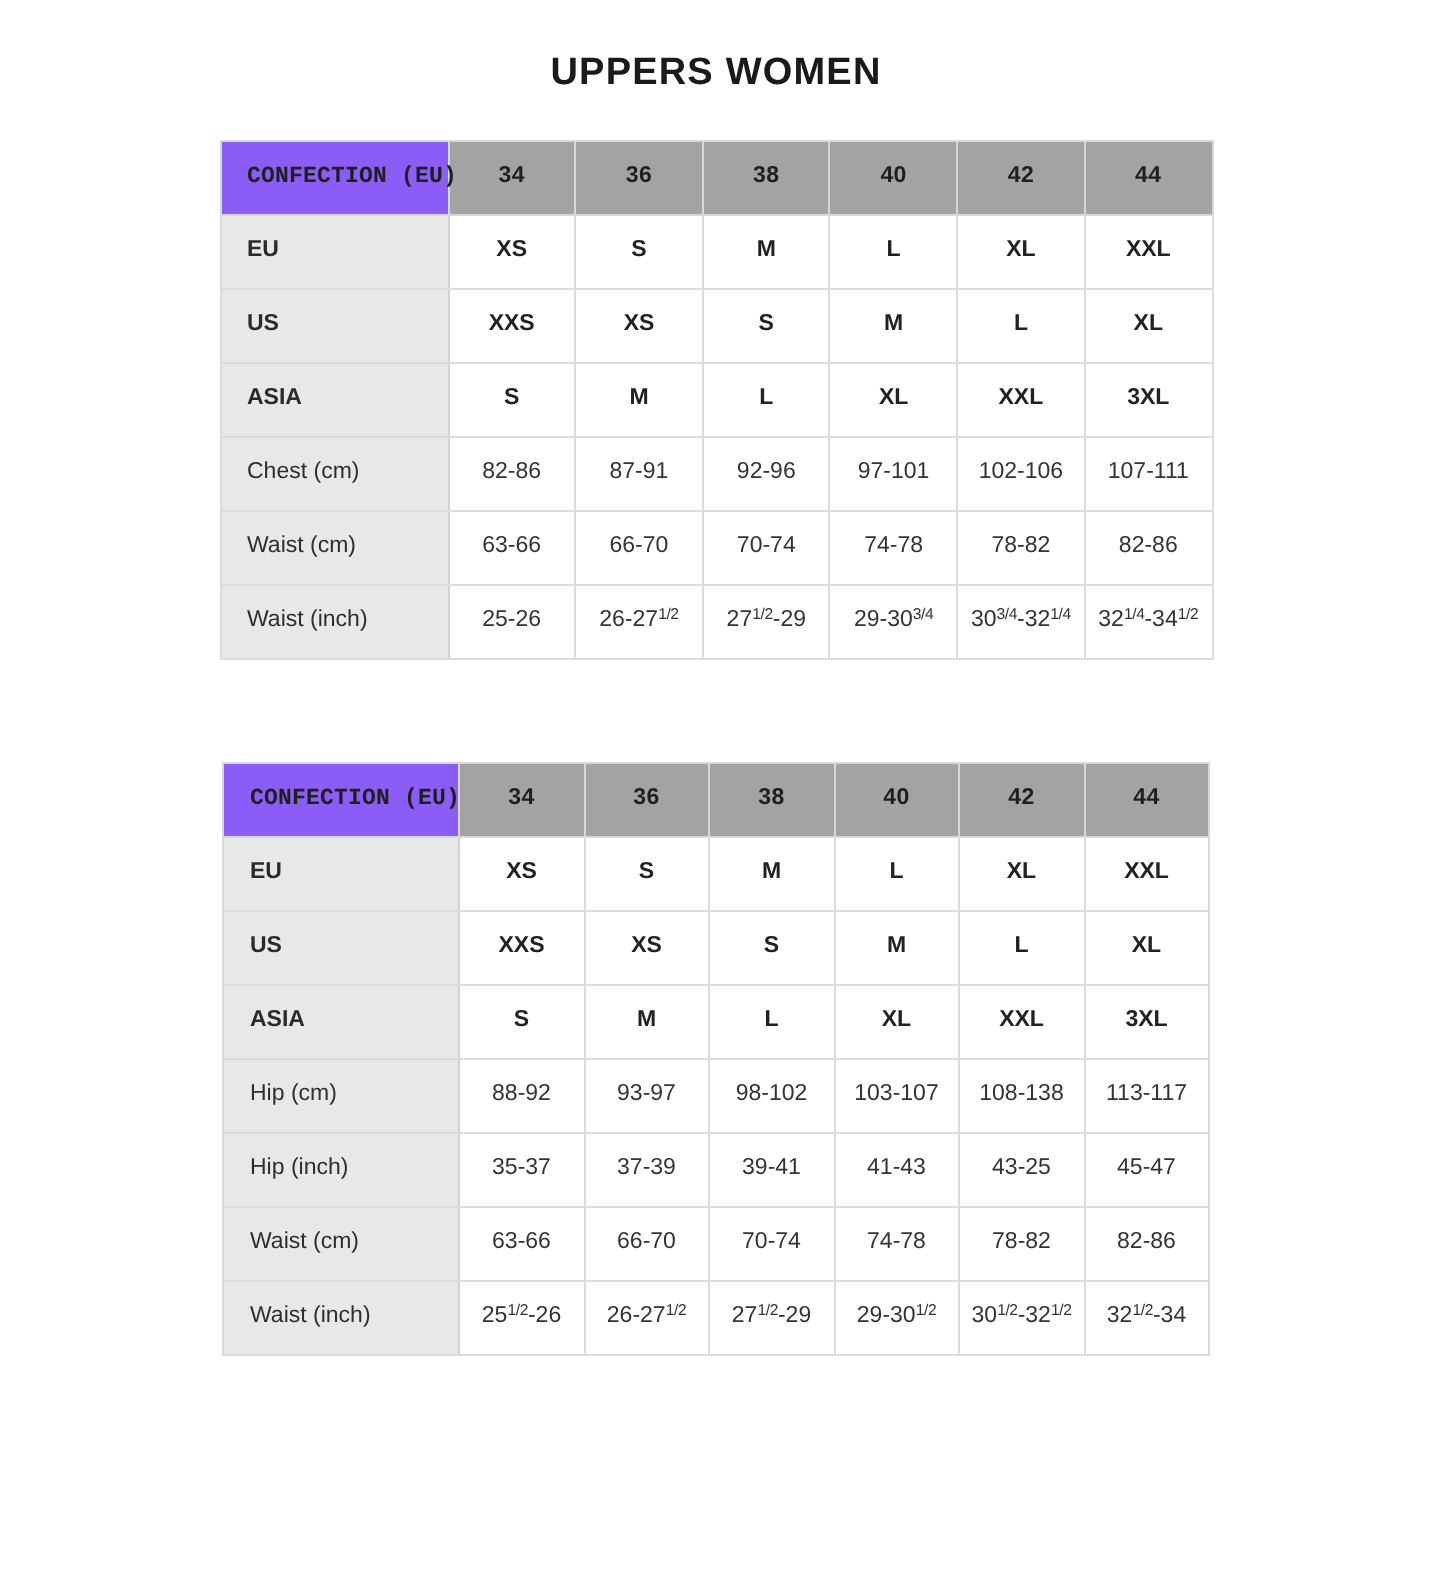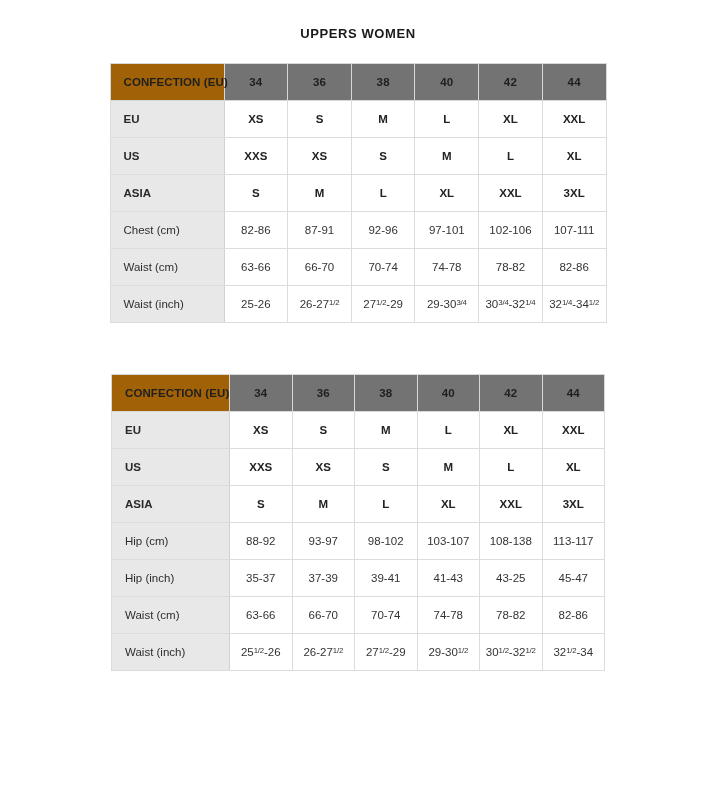--- a/index.html
+++ b/index.html
@@ -19,21 +19,21 @@
     background: #ffffff;
     overflow: hidden;
   }
 
   .chart-block { width: 100%; }
   #block-uppers  { padding-top: 27px; }
   #block-bottoms { padding-top: 51px; }
 
   .chart-title {
     text-align: center;
-    font-size: 13px;
+    font-size: 19px;
     font-weight: bold;
     letter-spacing: 0.6px;
     color: #1a1a1a;
     font-family: "Liberation Sans", sans-serif;
     margin: 0 0 22px 0;
     line-height: 1.1;
   }
 
   .table-wrap { display: flex; justify-content: center; }
 
@@ -64,30 +64,31 @@
     padding-left: 13px;
     background: #e8e8e8;
     border-right-color: #d2d2d2;
     color: #2a2a2a;
   }
   #table-uppers  col.c-label { width: 114px; }
   #table-bottoms col.c-label { width: 118px; }
 
   
   table.size-table tr.header-row td {
-    background: #737373;
+    background: #a3a3a3;
     font-weight: bold;
     color: #1f1f1f;
     letter-spacing: 0.2px;
     border-color: #d8d8d8;
   }
   table.size-table tr.header-row td.rowlabel {
-    background: #a16207;
+    background: #8b5cf6;
     font-size: 11.5px;
     letter-spacing: 0.1px;
+    font-family: Liberation Mono, monospace;
   }
 
   
   tr.syst-row td { font-weight: bold; color: #222222; }
   tr.syst-row td.rowlabel { font-weight: bold; }
 
   
   tr.meas-row td { font-weight: normal; color: #333333; }
   tr.meas-row td.rowlabel { font-weight: normal; color: #2e2e2e; }
 

